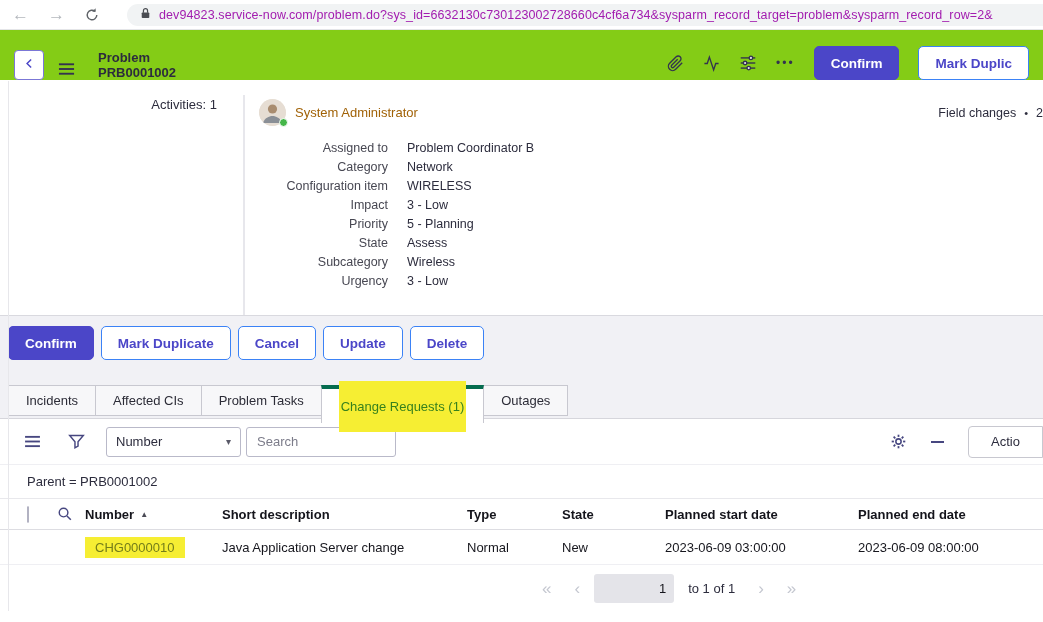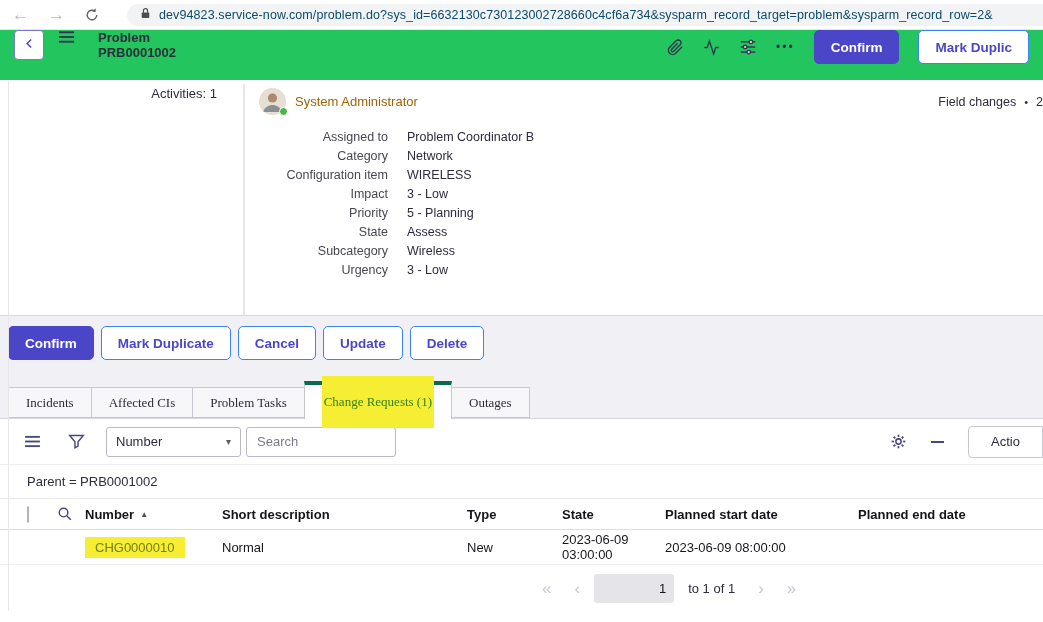--- a/index.html
+++ b/index.html
@@ -8,40 +8,40 @@
   .screen { position:relative; width:1043px; height:622px; }
 
   
   .browser-bar { height:30px; display:flex; align-items:center; background:#fff;
                  border-bottom:1px solid #e4e5e8; padding-left:12px; }
   .nav-ic { font-size:17px; color:#b3b7bd; margin-right:19px; line-height:1; cursor:default; }
   .nav-ic svg { display:block; }
   .url-pill { flex:1; height:22px; background:#f1f3f4; border-radius:11px 0 0 11px;
               margin-left:8px; display:flex; align-items:center; padding-left:13px;
               overflow:hidden; white-space:nowrap; }
-  .url-text { font-size:12.5px; color:#0c4a6e; margin-left:8px; letter-spacing:.1px; }
-
-  
-  .app-header { height:50px; background:#22c55e; display:flex; align-items:flex-start; padding:0 14px; }
+  .url-text { font-size:12.5px; color:#a21caf; margin-left:8px; letter-spacing:.1px; }
+
+  
+  .app-header { height:50px; background:#84cc16; display:flex; align-items:flex-end; padding:0 14px; }
   .back-btn { width:30px; height:30px; background:#fff; border:1px solid #7b77d6; border-radius:4px;
               display:flex; align-items:center; justify-content:center; cursor:pointer; }
   .hamburger { margin-left:14px; cursor:pointer; }
   .title-block { margin-left:23px; font-size:13px; font-weight:700; color:#2c2c3d; line-height:15px; }
   .header-right { margin-left:auto; display:flex; align-items:center; gap:19px; }
   .hicon { color:#33334f; display:flex; align-items:center; cursor:pointer; }
   .more-dots { font-size:12px; letter-spacing:2px; color:#33334f; cursor:pointer; }
   .btn { height:34px; padding:0 16px; border-radius:5px; font-size:13.5px; font-weight:700;
          display:flex; align-items:center; white-space:nowrap; cursor:pointer;
          font-family:"Liberation Sans",sans-serif; }
   .btn-primary { background:#4b46c8; border:1px solid #4b46c8; color:#fff; }
   .btn-outline { background:#fff; border:1px solid #3b82f6; color:#4b46c8; }
 
   
   .form-area { height:236px; background:#fff; border-bottom:1px solid #d9d9df;
-               box-shadow:0 2px 3px rgba(0,0,0,.05); display:flex; padding-top:4px; }
+               box-shadow:0 2px 3px rgba(0,0,0,.05); display:flex; padding-top:15px; }
   .activities-label { width:217px; text-align:right; font-size:13px; color:#2c2c3d; padding-top:2px; }
   .activity-card { margin-left:26px; border-left:2px solid #e7e7ec; padding:4px 0 10px 14px; flex:1; }
   .activity-head { display:flex; align-items:center; }
   .avatar { position:relative; width:27px; height:27px; border-radius:50%; background:#e9e2da;
             display:flex; align-items:flex-end; justify-content:center; overflow:visible; }
   .avatar svg { border-radius:50%; }
   .presence-dot { position:absolute; right:-2px; bottom:-1px; width:9px; height:9px;
                   border-radius:50%; background:#45b649; border:1.5px solid #fff; }
   .user-name { margin-left:9px; font-size:13px; color:#a16207; }
   .entry-meta { margin-left:auto; font-size:12.5px; color:#2c2c3d; display:flex;
@@ -50,22 +50,22 @@
   .fields-grid { margin-top:15px; display:grid; grid-template-columns:129px auto;
                  column-gap:19px; row-gap:5px; font-size:12.5px; }
   .f-label { text-align:right; color:#474752; }
   .f-value { color:#2c2c3d; }
 
   
   .gray-band { height:69px; background:#f1f1f5; padding:10px 0 0 8px; }
   .action-buttons { display:flex; gap:7px; }
 
   
-  .tab-strip { height:34px; background:#f1f1f5; display:flex; align-items:flex-end;
-               padding-left:8px; border-bottom:1px solid #d6d6dc;font-family:Liberation Serif, serif; }
+  .tab-strip { height:34px; background:#f1f1f5; display:flex; 
+               padding-left:8px; border-bottom:1px solid #d6d6dc; }
   .tab { height:31px; padding:0 17px; display:flex; align-items:center; font-size:13px;
          color:#2c2c37; background:#f7f7f9; border:1px solid #c8c8d0; margin-left:-1px;
          cursor:pointer; white-space:nowrap; }
   .tab:first-child { margin-left:0; }
   .tab.active { background:#fff; border-top:4px solid #056c4f; height:38px;
                 margin-bottom:-1px; border-bottom:none; z-index:2; }
   .tab.active .tab-label { background:#f6ee33; color:#37811d; padding:18px 2px; }
 
   
   .list-panel { background:#fff; }
@@ -315,20 +315,21 @@
         </div>
       <div class="th">
         <span>Planned end date</span>
         </div>
     </div>
 
     <div class="grid-row table-row">
       <div></div>
       <div></div>
       <div><span class="hl-cell">CHG0000010</span></div>
+      <div>Java Application Server change</div>
       <div>Normal</div>
       <div>New</div>
       <div>2023-06-09 03:00:00</div>
       <div>2023-06-09 08:00:00</div>
     </div>
 
     <div class="pagination">
       <span class="pg-arrow">«</span>
       <span class="pg-arrow">‹</span>
       <span class="pg-box">1</span>

